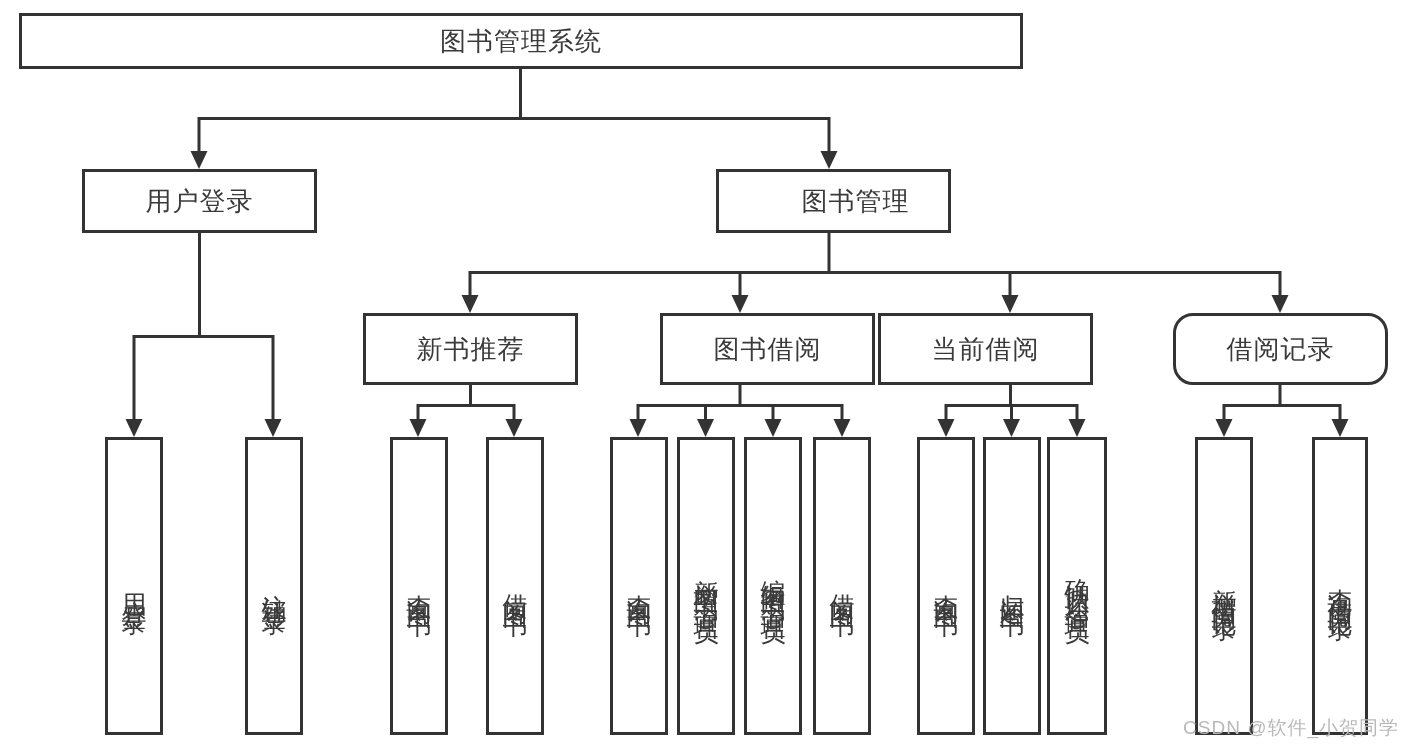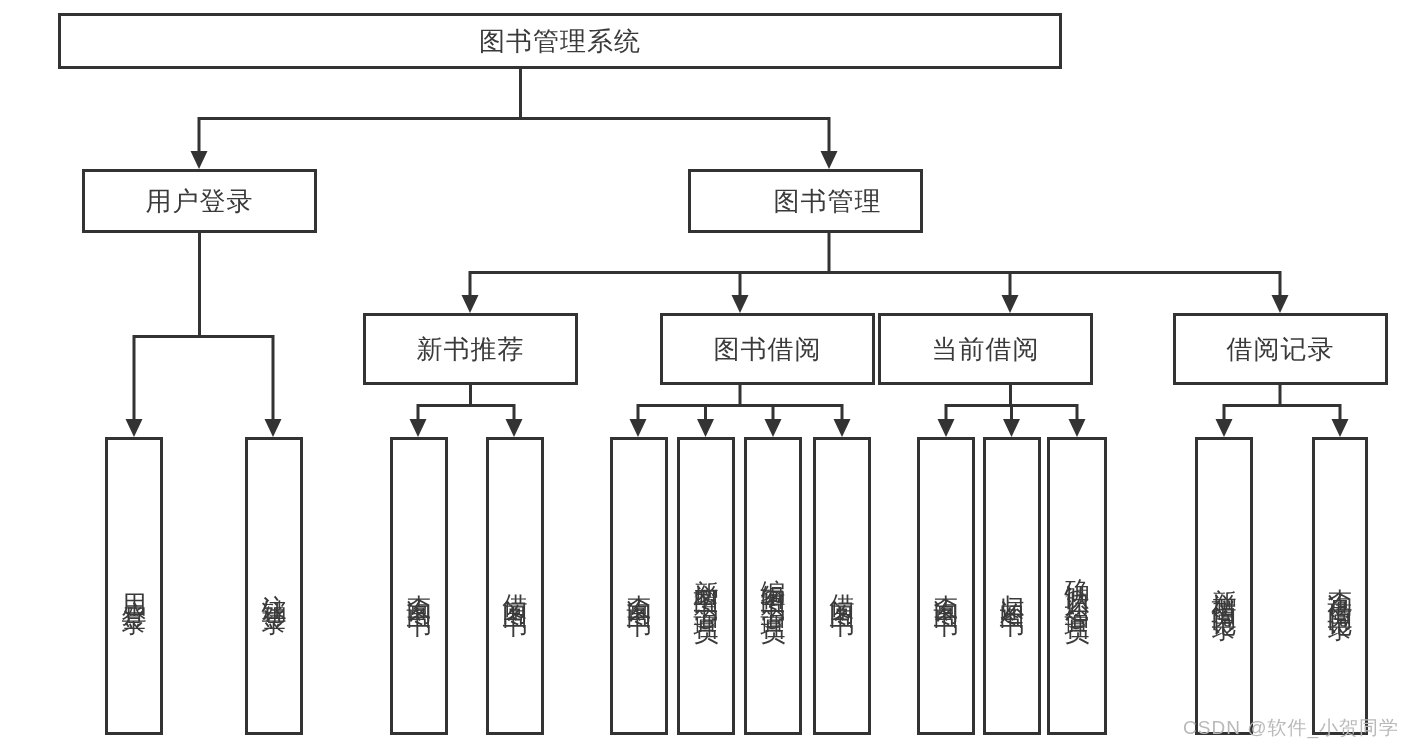--- a/index.html
+++ b/index.html
@@ -21,21 +21,21 @@
     box-sizing: border-box;
     border: 3px solid #333333;
     background: #ffffff;
     color: #3a3a3a;
     display: flex;
     align-items: center;
     justify-content: center;
     text-align: center;
   }
   .box.h { font-size: 26px; letter-spacing: 1px; }
-  .box.root  { left: 19px;   top: 13px;  width: 1004px; height: 56px; margin-left: 39px; }
+  .box.root  { left: 19px;   top: 13px;  width: 1004px; height: 56px; }
   .box.lvl2  { top: 169px; width: 235px; height: 64px; }
   .box.lvl3  { top: 313px; width: 215px; height: 72px; }
   .box.leaf  { top: 437px; width: 58px;  height: 298px; }
   .v-label {
     writing-mode: vertical-rl;
     text-orientation: mixed;
     font-size: 25px;
     letter-spacing: 6px;
     line-height: 1;
     max-height: 286px;
@@ -110,34 +110,34 @@
     </g>
   </svg>
 
   <div class="box h root">
     <span>图书管理系统</span>
   </div>
 
   <div class="box h lvl2" style="left:82px;">
     <span>用户登录</span>
   </div>
-  <div class="box h lvl2" style="left:688px;padding-left:44px;">
+  <div class="box h lvl2" style="left:716px;padding-left:44px;">
     <span>图书管理</span>
   </div>
 
   <div class="box h lvl3" style="left:363px;">
     <span>新书推荐</span>
   </div>
   <div class="box h lvl3" style="left:660px;">
     <span>图书借阅</span>
   </div>
   <div class="box h lvl3" style="left:878px;">
     <span>当前借阅</span>
   </div>
-  <div class="box h lvl3" style="left:1173px;">
+  <div class="box h lvl3" style="left:1173px;border-radius:20px;">
     <span>借阅记录</span>
   </div>
 
   <div class="box leaf" style="left:105px;">
     <span class="v-label">用户登录</span>
   </div>
   <div class="box leaf" style="left:245px;">
     <span class="v-label">注销登录</span>
   </div>
   <div class="box leaf" style="left:390px;">

